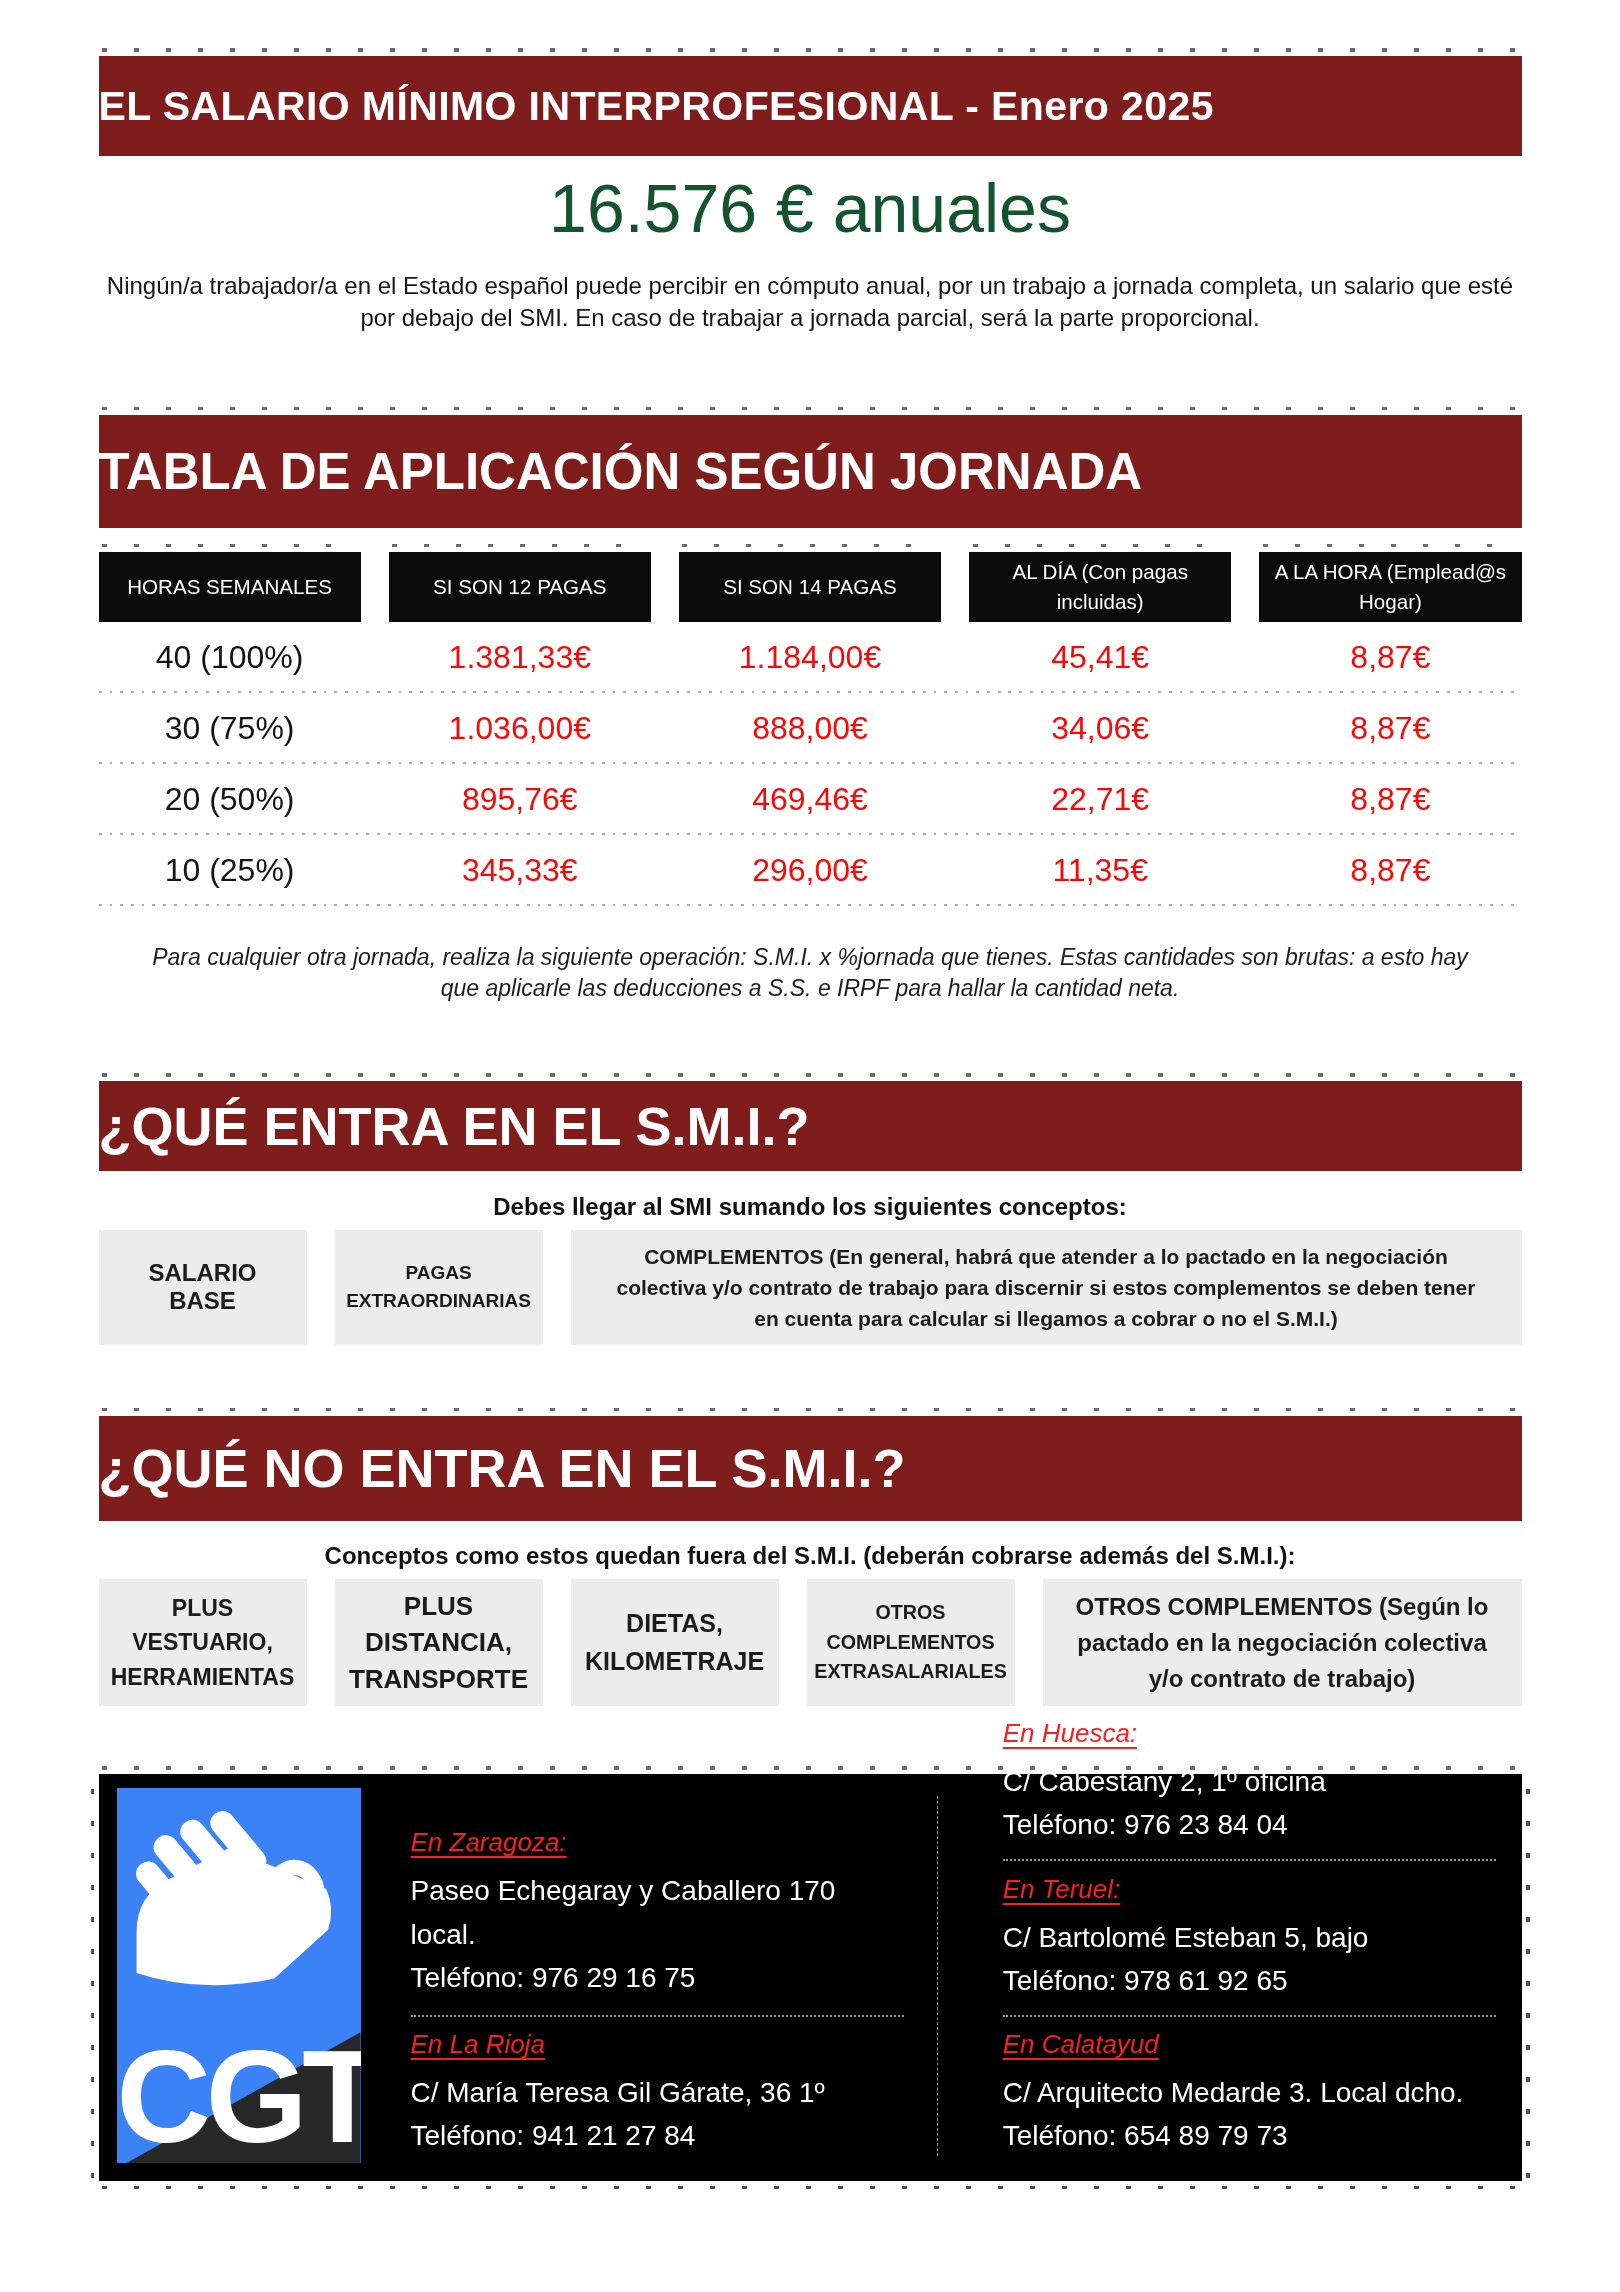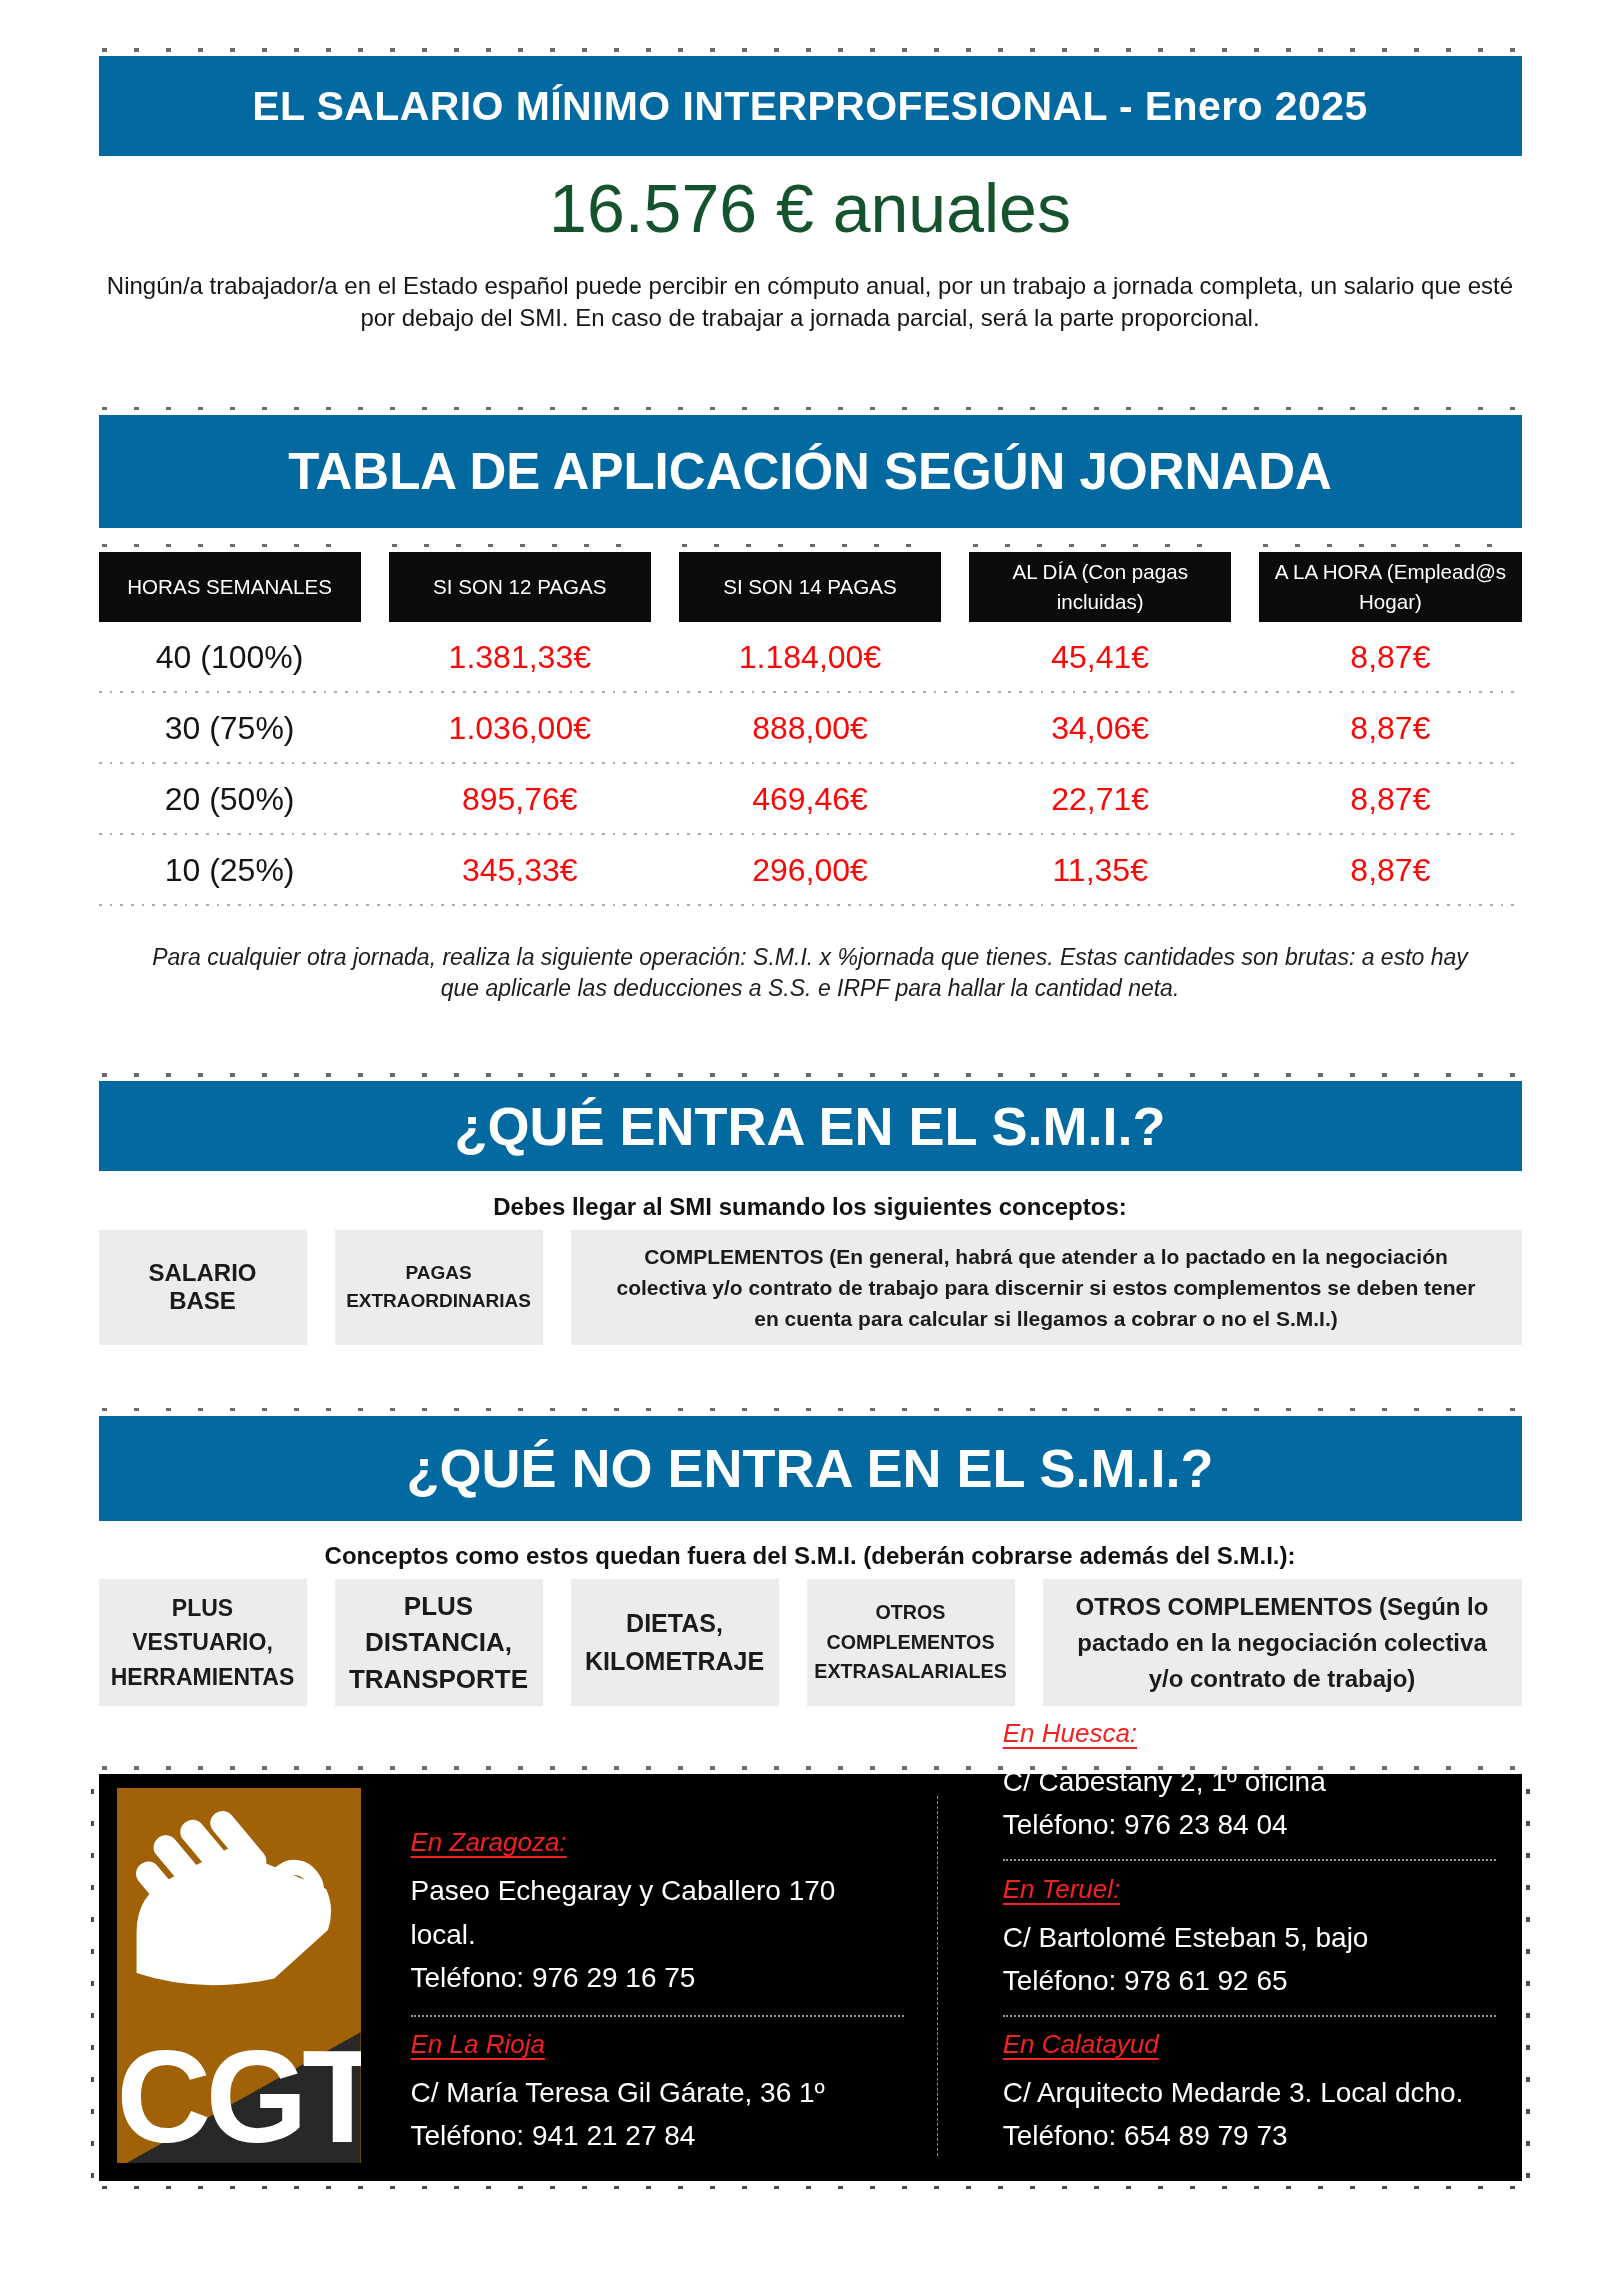--- a/index.html
+++ b/index.html
@@ -3,21 +3,21 @@
 <meta charset="utf-8">
 <title>SMI Enero 2025 - CGT</title>
 <style>
   * { margin:0; padding:0; box-sizing:border-box; }
   html,body { background:#ffffff; }
   body { font-family:"Liberation Sans","DejaVu Sans",sans-serif; }
   .page { width:1620px; height:2293px; margin:0 auto; background:#fff; position:relative; overflow:hidden; }
   .content { width:1423px; margin:0 auto; position:relative; }
 
   
-  .bar { background:#0369a1; color:#fff; display:flex; align-items:center; justify-content:center;
+  .bar { background:#7f1d1d; color:#fff; display:flex; align-items:center; justify-content:flex-start;
          text-align:center; position:relative; }
   .marks::before { content:""; position:absolute; left:3.6px; right:3.6px; top:-8px; height:3.6px;
          background:repeating-linear-gradient(90deg,#6a6a6a 0 5.4px,transparent 5.4px 32px); }
   .bar-header { margin-top:56px; height:100px; font-size:41px; font-weight:700; letter-spacing:0.4px; }
   .bar-tabla  { margin-top:81px; height:113px; font-size:51px; font-weight:700; }
   .bar-section{ height:105px; font-size:54px; font-weight:700; }
 
   .headline { margin-top:12.5px; text-align:center; font-size:68px; font-weight:400; color:#14532d; }
   .intro { margin:23px auto 0; max-width:1415px; text-align:center; font-size:24px; line-height:1.34; color:#161616; }
 
@@ -52,21 +52,21 @@
 
   
   .footer { margin-top:68px; height:407px; background:#000; display:flex; gap:27px;
             padding:14.3px 19.7px 18px 18px; position:relative; }
   .footer::after { content:""; position:absolute; left:3.6px; right:3.6px; bottom:-8px; height:3.6px;
             background:repeating-linear-gradient(90deg,#4f4f4f 0 5.4px,transparent 5.4px 32px); }
   .footer .edge { position:absolute; top:3.6px; bottom:3.6px; width:3.6px;
             background:repeating-linear-gradient(0deg,#4f4f4f 0 5.4px,transparent 5.4px 32px); }
   .footer .edge.l { left:-8px; } .footer .edge.r { right:-8px; }
 
-  .logo { width:244px; flex-shrink:0; background:#a16207; position:relative; overflow:hidden;text-decoration:underline; }
+  .logo { width:244px; flex-shrink:0; background:#3b82f6; position:relative; overflow:hidden;text-decoration:underline; }
   .logo svg { position:absolute; top:7.2px; left:7.2px; }
   .wedge { position:absolute; left:0; right:0; bottom:0; height:131px; background:#282828;
            clip-path:polygon(100% 0, 100% 100%, 4% 100%); }
   .cgt { position:absolute; bottom:0px; left:0; right:0; text-align:center; color:#fff;
          font-size:131px; font-weight:700; letter-spacing:-5.4px; line-height:1.02; }
 
   .fcol { flex:1; display:flex; flex-direction:column; min-width:0; }
   .fcol.left  { padding:39px 5.4px 5.4px 23px; }
   .fcol.right { padding:14.3px 5.4px 5.4px 38px; justify-content:flex-end; }
   .vdiv { width:0; border-left:1.8px dashed #8d8d8d; margin:7.2px 0; }

